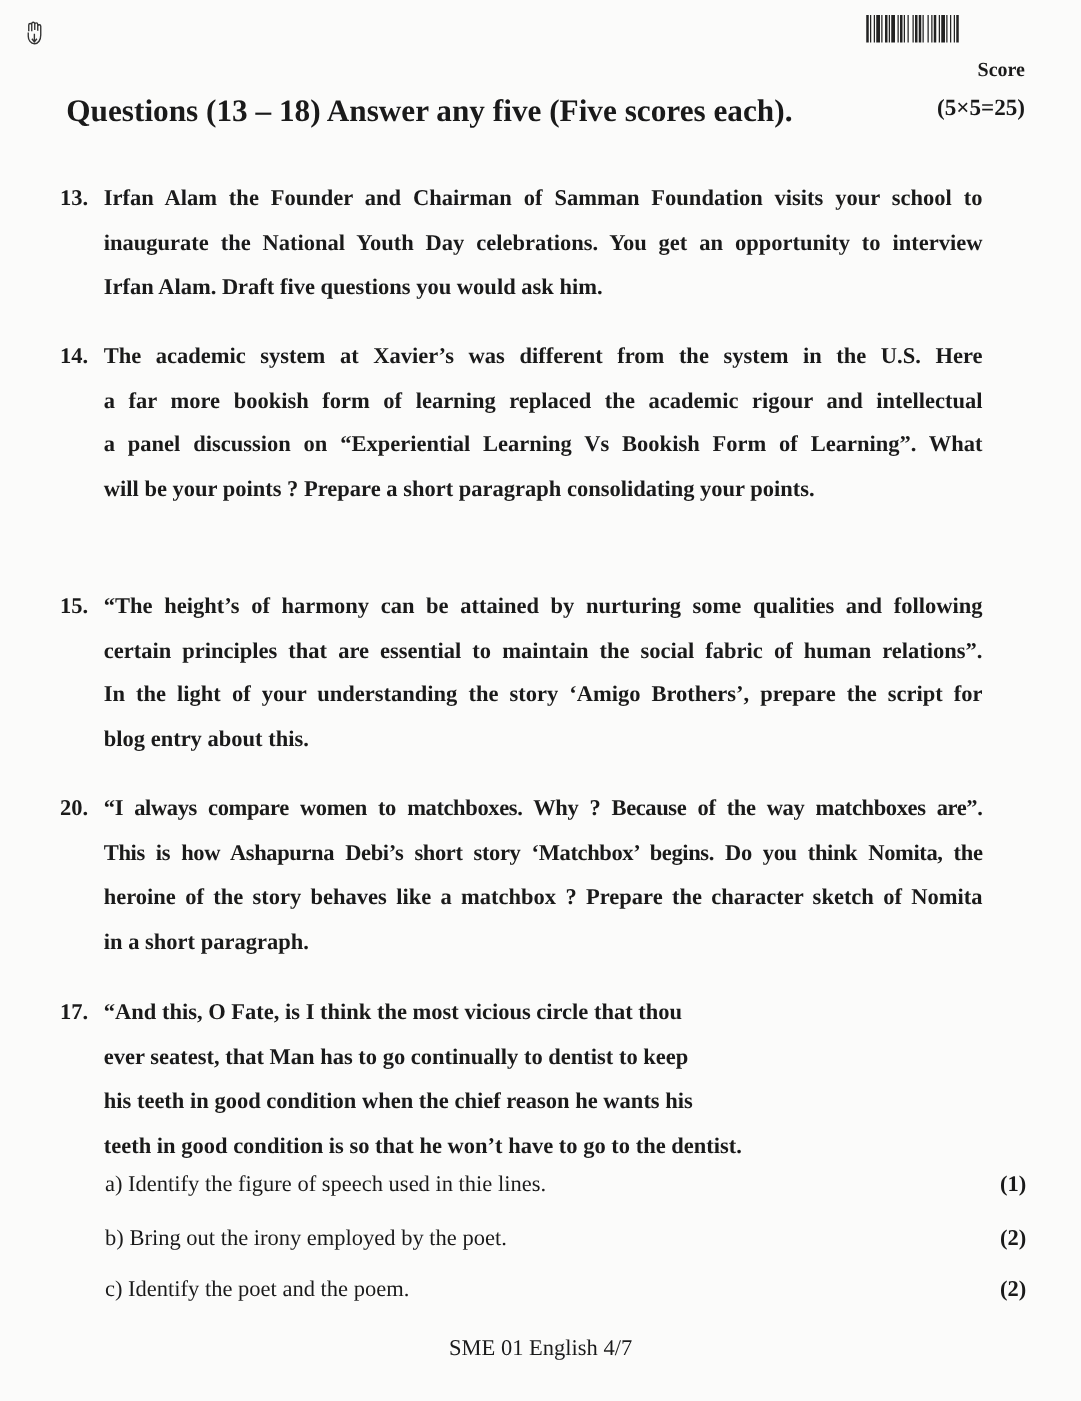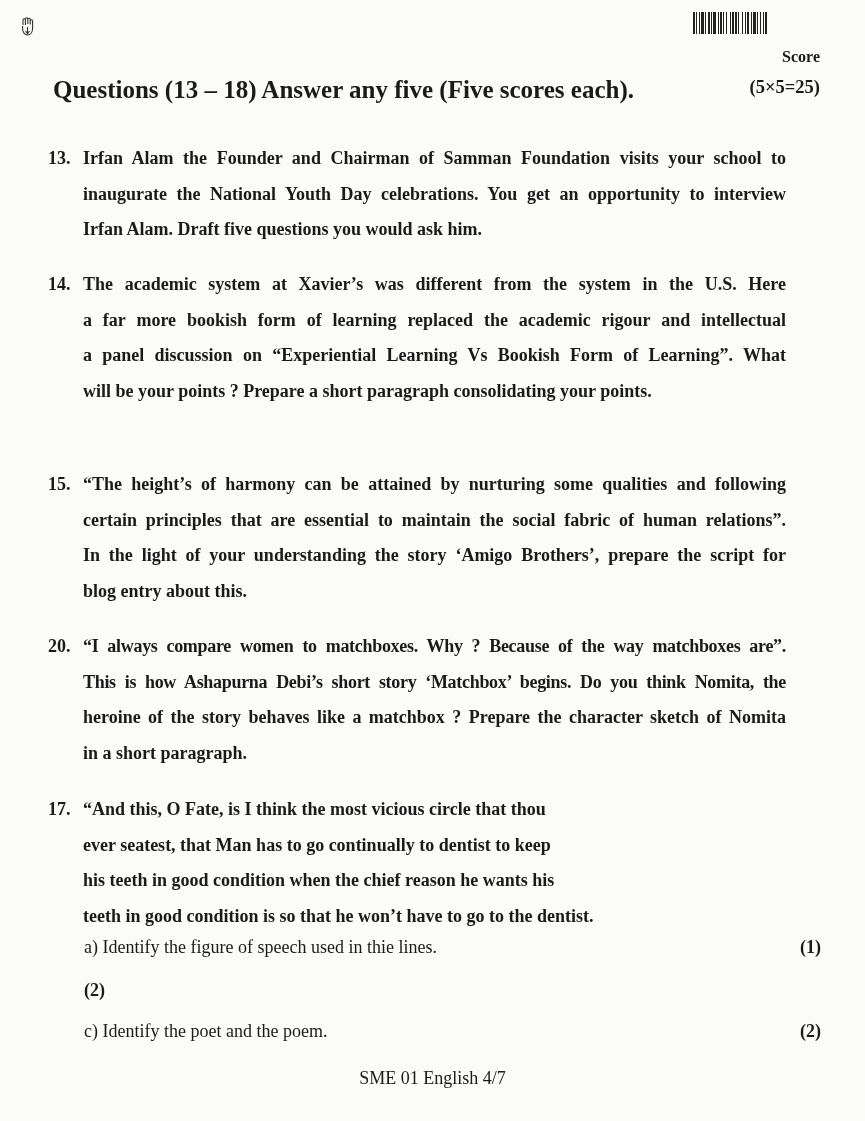--- a/index.html
+++ b/index.html
@@ -139,20 +139,21 @@
     <span class="line">his teeth in good condition when the chief reason he wants his</span>
     <span class="line">teeth in good condition is so that he won’t have to go to the dentist.</span>
   </div>
 </div>
 
 <div class="sub" style="top:937px;">
   <span><span>a)</span>&nbsp;<span>Identify the figure of speech used in thie lines.</span></span>
   <span class="marks">(1)</span>
 </div>
 <div class="sub" style="top:980px;">
+  <span><span>b)</span>&nbsp;<span>Bring out the irony employed by the poet.</span></span>
   <span class="marks">(2)</span>
 </div>
 <div class="sub" style="top:1021px;align-items:center;">
   <span><span>c)</span>&nbsp;<span>Identify the poet and the poem.</span></span>
   <span class="marks">(2)</span>
 </div>
 
 <div class="abs footer">SME 01 English 4/7</div>
 
 </body></html>

